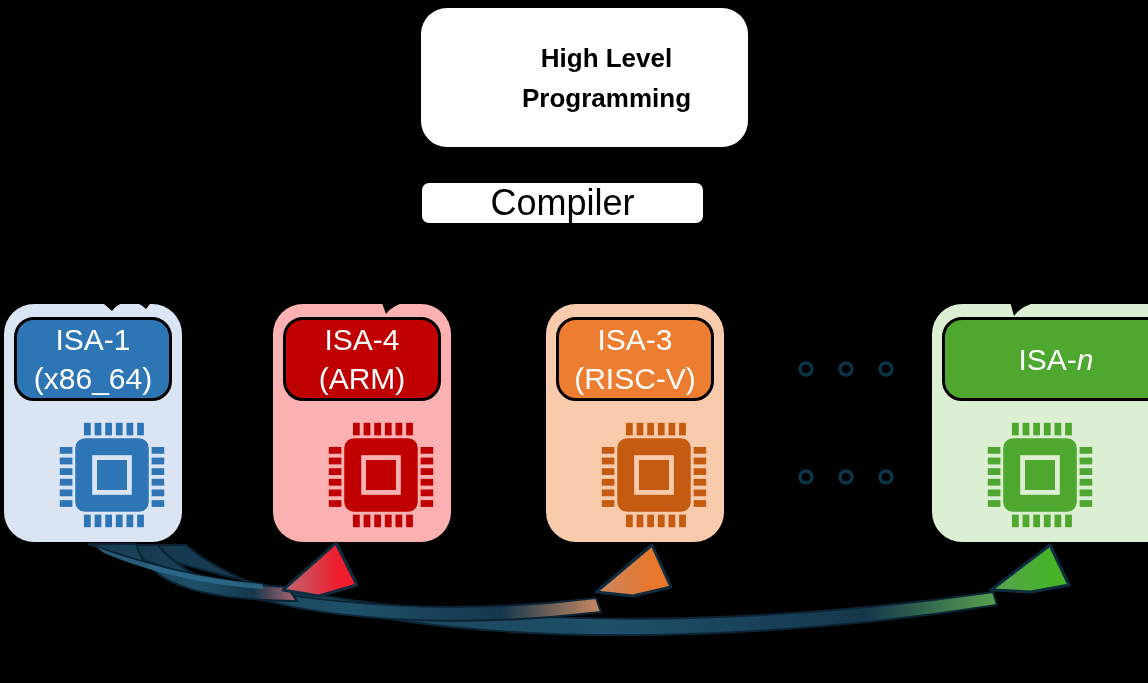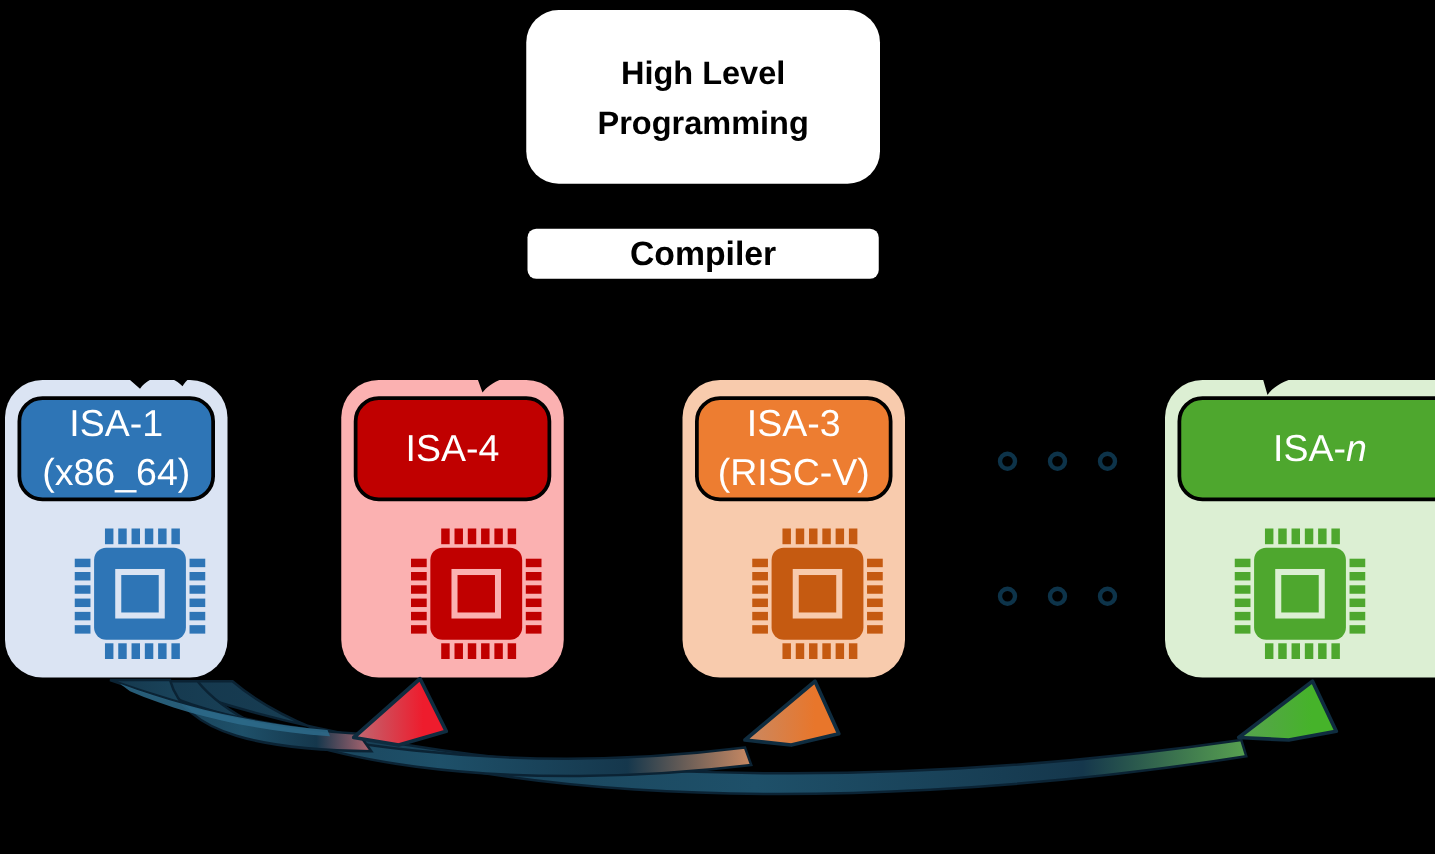--- a/index.html
+++ b/index.html
@@ -5,27 +5,27 @@
   html,body{margin:0;padding:0;background:#000;}
   .stage{
     position:relative;width:1148px;height:683px;overflow:hidden;
     background:#000;font-family:"Liberation Sans",sans-serif;
   }
   
   .source-box{
     position:absolute;left:421px;top:8px;width:283px;height:139px;
     background:#fff;border-radius:26px;color:#000;
     display:flex;flex-direction:column;justify-content:center;align-items:center;
-    font-weight:bold;font-size:26px;line-height:40px;text-align:center;
+    font-weight:bold;font-size:26px;line-height:40px;text-align:center;padding-left:44px;
   }
   .compiler-box{
     position:absolute;left:422px;top:183px;width:281px;height:40px;
     background:#fff;border-radius:7px;color:#000;
     display:flex;justify-content:center;align-items:center;
-    font-weight:bold;font-size:27px;
+    font-weight:normal;font-size:36px;
   }
   
   .isa-card{
     position:absolute;top:304px;width:178px;height:238px;
     background:var(--card-bg);border-radius:30px;
   }
   .isa-card.c0{left:4px}
   .isa-card.c1{left:273px}
   .isa-card.c2{left:546px}
   .isa-card.c3{left:932px;width:248px}
@@ -94,20 +94,21 @@
           <rect x="101" y="86" width="13" height="7"></rect>
         <rect x="22" y="22" width="76" height="76" rx="10"></rect>
       </g>
       <rect x="42" y="42" width="36" height="36" fill="none" stroke="var(--card-bg)" stroke-width="5"></rect>
     </svg>
   </div>
 
   <div class="isa-card c1" style="--card-bg: #fbb1b1; --accent: #c00000; --chip: #c00000;">
     <div class="isa-label">
       <div class="isa-title"><span>ISA-4</span><i></i></div>
+      <div class="isa-subtitle">(ARM)</div>
     </div>
     <svg class="chip" viewBox="0 0 120 120">
       <g fill="currentColor">
         <rect x="31" y="6" width="7" height="13"></rect>
           <rect x="42" y="6" width="7" height="13"></rect>
           <rect x="53" y="6" width="7" height="13"></rect>
           <rect x="64" y="6" width="7" height="13"></rect>
           <rect x="75" y="6" width="7" height="13"></rect>
           <rect x="86" y="6" width="7" height="13"></rect>
         <rect x="31" y="101" width="7" height="13"></rect>

